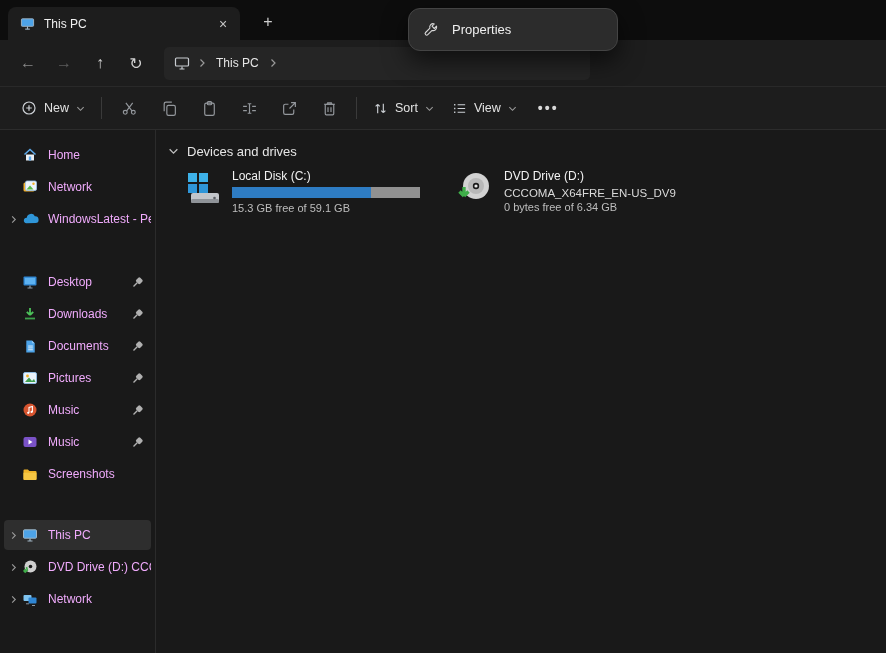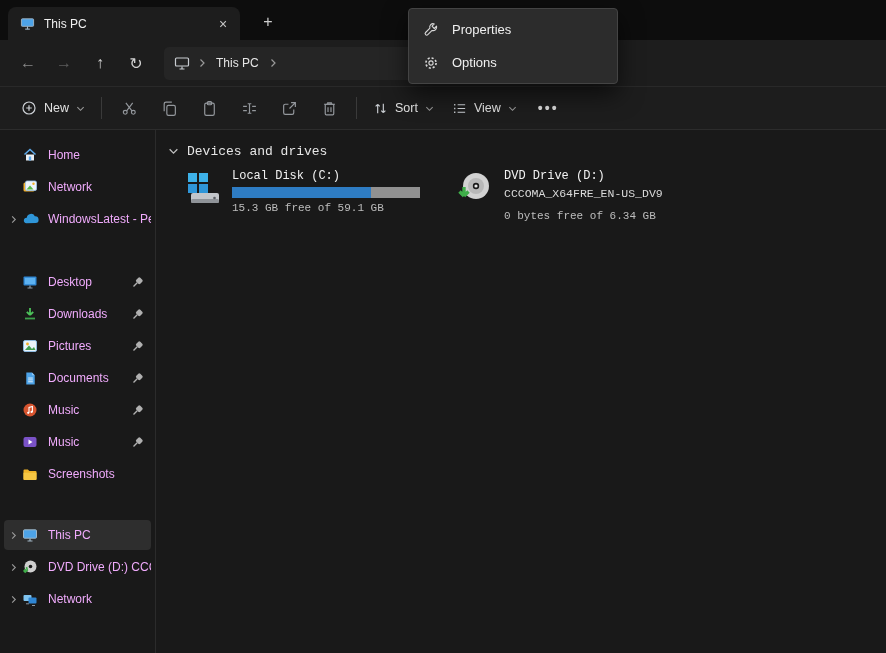--- a/index.html
+++ b/index.html
@@ -51,34 +51,34 @@
   .srow { height:30px; margin:0 4px 2px 4px; border-radius:4px; display:flex; align-items:center;
     color:#f0abfc; font-size:12px; }
   .srow.sel { background:#2e2e2e; }
   .srow .chev { width:16px; margin-left:1px; display:flex; justify-content:center; flex:none; }
   .srow .ic { width:18px; height:18px; margin-right:9px; display:flex; align-items:center;
     justify-content:center; flex:none; }
   .srow .lbl { flex:1; white-space:nowrap; overflow:hidden; }
   .srow .pin { width:14px; margin-right:5px; flex:none; }
   .gap1 { height:31px; } .gap2 { height:29px; }
 
-  .content { flex:1; padding:14px 4px 0 12px;font-family:Liberation Mono, monospace; }
+  .content { flex:1; padding:14px 4px 0 12px; }
   .sect-head { display:flex; align-items:center; gap:8px; color:#e6e6e6; font-size:13px; }
   .tiles { display:flex; margin-top:10px; padding-left:14px; gap:22px; }
   .tile { display:flex; gap:10px; width:250px; }
   .tile .dicon { width:40px; height:40px; flex:none; }
   .tile .name { font-size:12px; color:#f2f2f2; margin-bottom:4px; }
   .bar { width:188px; height:11px; background:#919191; margin-bottom:4px; }
   .fill { height:100%; background:#2e7cc3; }
   .free { font-size:11px; color:#bdbdbd; }
-  .vol { font-size:11.5px; color:#dadada; margin-bottom:10px; }
+  .vol { font-size:11.5px; color:#dadada; margin-bottom:2px; }
 
   
   .menu { position:absolute; left:408px; top:8px; width:210px; background:#2c2c2c;
-    border:1px solid #444; border-radius:4px; padding:4px; z-index:10;
+    border:1px solid #444; border-radius:12px; padding:4px; z-index:10;
     box-shadow:0 10px 24px rgba(0,0,0,.6);text-align:right; }
   .mitem { height:33px; display:flex; align-items:center; gap:13px; padding:0 10px;
     border-radius:4px; font-size:13px; color:#f0f0f0; }
 </style>
 </head>
 <body>
 
 <div class="titlebar">
   <div class="tab">
     <span>
@@ -271,44 +271,44 @@
       <span class="pin">
         <svg width="12" height="12" viewBox="0 0 12 12">
             <line x1="1.5" y1="10.5" x2="5.2" y2="6.8" stroke="#b0b0b0" stroke-width="1.3"></line>
             <rect x="4.5" y="2" width="5.6" height="5.6" rx="1.4" transform="rotate(45 7.3 4.8)" fill="#b0b0b0"></rect>
           </svg>
       </span>
     </div>
     <div class="srow">
       <span class="chev"></span>
       <span class="ic">
-        <svg width="16" height="16" viewBox="0 0 16 16">
-            <rect x="1.5" y="2.5" width="13" height="11" rx="1.5" fill="#eaf3fb" stroke="#8fc0ea" stroke-width=".9"></rect>
-            <circle cx="5.5" cy="6" r="1.4" fill="#f2b02c"></circle>
-            <path d="M3 12 7 7.5l3 3.5 2-2 1.5 3z" fill="#3f9e4f"></path>
-          </svg>
-      </span>
-      <span class="lbl">Pictures</span>
-      <span class="pin">
-        <svg width="12" height="12" viewBox="0 0 12 12">
-            <line x1="1.5" y1="10.5" x2="5.2" y2="6.8" stroke="#b0b0b0" stroke-width="1.3"></line>
-            <rect x="4.5" y="2" width="5.6" height="5.6" rx="1.4" transform="rotate(45 7.3 4.8)" fill="#b0b0b0"></rect>
-          </svg>
-      </span>
-    </div>
-    <div class="srow">
-      <span class="chev"></span>
-      <span class="ic">
         <svg width="15" height="15" viewBox="0 0 16 16">
             <path d="M3.5 1.5h6L12.5 4.5v10h-9z" fill="#4da3e8"></path>
             <path d="M9.5 1.5v3h3z" fill="#8ec6f2"></path>
             <path d="M5.5 7.5h5M5.5 9.5h5M5.5 11.5h5" stroke="#e6f2fb" stroke-width="1"></path>
           </svg>
       </span>
       <span class="lbl">Documents</span>
+      <span class="pin">
+        <svg width="12" height="12" viewBox="0 0 12 12">
+            <line x1="1.5" y1="10.5" x2="5.2" y2="6.8" stroke="#b0b0b0" stroke-width="1.3"></line>
+            <rect x="4.5" y="2" width="5.6" height="5.6" rx="1.4" transform="rotate(45 7.3 4.8)" fill="#b0b0b0"></rect>
+          </svg>
+      </span>
+    </div>
+    <div class="srow">
+      <span class="chev"></span>
+      <span class="ic">
+        <svg width="16" height="16" viewBox="0 0 16 16">
+            <rect x="1.5" y="2.5" width="13" height="11" rx="1.5" fill="#eaf3fb" stroke="#8fc0ea" stroke-width=".9"></rect>
+            <circle cx="5.5" cy="6" r="1.4" fill="#f2b02c"></circle>
+            <path d="M3 12 7 7.5l3 3.5 2-2 1.5 3z" fill="#3f9e4f"></path>
+          </svg>
+      </span>
+      <span class="lbl">Pictures</span>
       <span class="pin">
         <svg width="12" height="12" viewBox="0 0 12 12">
             <line x1="1.5" y1="10.5" x2="5.2" y2="6.8" stroke="#b0b0b0" stroke-width="1.3"></line>
             <rect x="4.5" y="2" width="5.6" height="5.6" rx="1.4" transform="rotate(45 7.3 4.8)" fill="#b0b0b0"></rect>
           </svg>
       </span>
     </div>
     <div class="srow">
       <span class="chev"></span>
       <span class="ic">
@@ -455,22 +455,13 @@
 
 <div class="menu">
   <div class="mitem">
     <span>
       <svg width="16" height="16" viewBox="0 0 16 16">
           <path d="M13.6 5.2a3.4 3.4 0 0 1-4.5 3.2l-4.3 4.3a1.55 1.55 0 0 1-2.2-2.2l4.3-4.3a3.4 3.4 0 0 1 4.4-4.3L9 4.2l2.3 2.3 2.2-2.3c.1.3.1.6.1 1z" fill="none" stroke="#d8d8d8" stroke-width="1.1" stroke-linejoin="round"></path>
         </svg>
     </span>
     <span>Properties</span>
   </div>
-  <div class="mitem">
-    <span>
-      <svg width="16" height="16" viewBox="0 0 16 16">
-          <circle cx="8" cy="8" r="2.1" fill="none" stroke="#d8d8d8" stroke-width="1.1"></circle>
-          <circle cx="8" cy="8" r="5.1" fill="none" stroke="#d8d8d8" stroke-width="1.6" stroke-dasharray="2.1 1.9"></circle>
-        </svg>
-    </span>
-    <span>Options</span>
-  </div>
 </div>
 
 </body></html>

